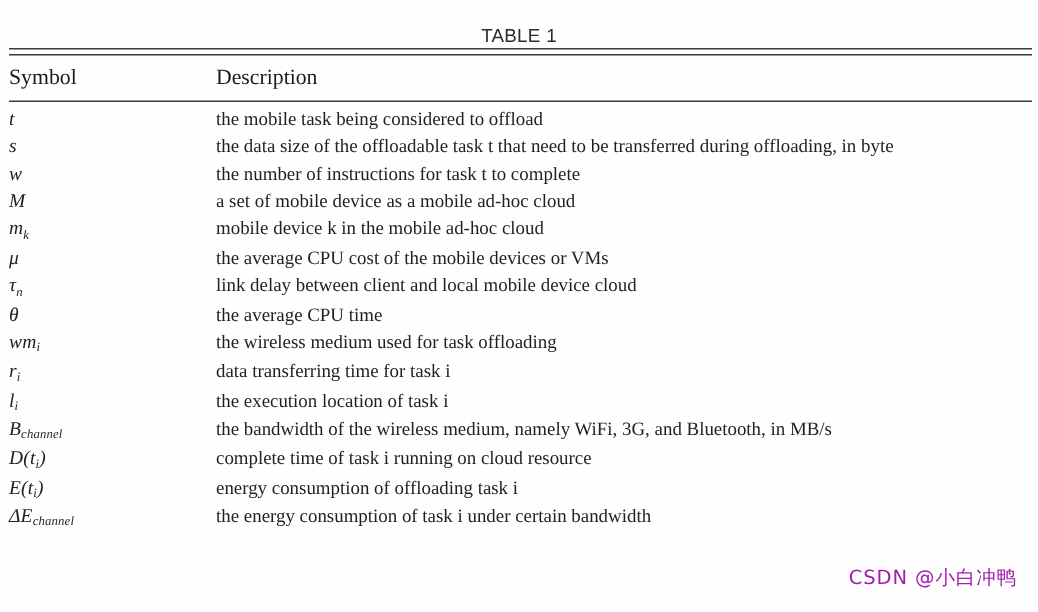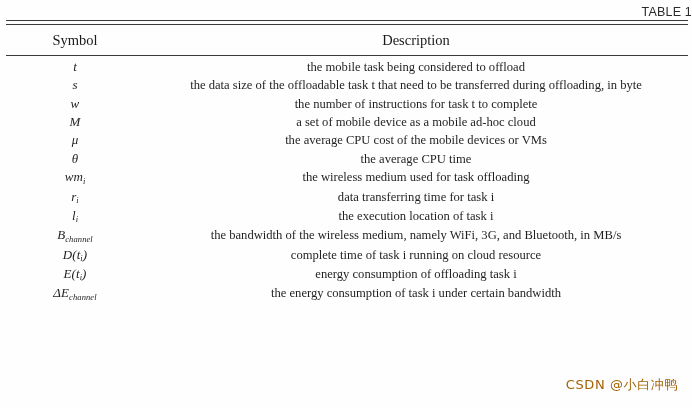--- a/index.html
+++ b/index.html
@@ -18,23 +18,23 @@
 
   .page {
     position: relative;
     width: 692px;
     height: 408px;
     background: #fefefe;
   }
 
   
   .caption {
-    text-align: right;
+    text-align: center;
     font-family: "Liberation Sans", sans-serif;
-    padding-top: 5px;
+    padding-top: 17px;
     line-height: 15px;
   }
   .caption-line {
     font-size: 12.5px;
     color: #2b2b2b;
     letter-spacing: 0.2px;
   }
 
   
   .table-wrap {
@@ -60,21 +60,21 @@
     border-collapse: collapse;
     table-layout: fixed;
   }
   .notations-table col.c-symbol { width: 138px; }
   .notations-table col.c-desc   { width: auto; }
 
   .notations-table th,
   .notations-table td {
     padding: 0;
     vertical-align: baseline;
-    text-align: center;
+    text-align: left;
   }
 
   .head-row th {
     font-weight: normal;
     font-size: 14.5px;
     line-height: 24px;
     padding-top: 3px;
     padding-bottom: 3px;
     color: #1a1a1a;
   }
@@ -105,21 +105,21 @@
     padding-left: 2px;
   }
 
   
   .watermark {
     position: absolute;
     right: 14px;
     bottom: 14px;
     font-family: "DejaVu Sans", sans-serif;
     font-size: 13px;
-    color: #a16207;
+    color: #a21caf;
     letter-spacing: 0.6px;
     user-select: none;
     white-space: nowrap;
   }
 </style>
 </head>
 <body>
 
 <div class="page">
 
@@ -162,24 +162,32 @@
           </tr>
           <tr class="body-row">
             <td><span class="sym">w</span></td>
             <td class="desc">the number of instructions for task t to complete</td>
           </tr>
           <tr class="body-row">
             <td><span class="sym">M</span></td>
             <td class="desc">a set of mobile device as a mobile ad-hoc cloud</td>
           </tr>
           <tr class="body-row">
+            <td><span class="sym">m<sub>k</sub></span></td>
+            <td class="desc">mobile device k in the mobile ad-hoc cloud</td>
+          </tr>
+          <tr class="body-row">
             <td><span class="sym">μ</span></td>
             <td class="desc">the average CPU cost of the mobile devices or VMs</td>
           </tr>
           <tr class="body-row">
+            <td><span class="sym">τ<sub>n</sub></span></td>
+            <td class="desc">link delay between client and local mobile device cloud</td>
+          </tr>
+          <tr class="body-row">
             <td><span class="sym">θ</span></td>
             <td class="desc">the average CPU time</td>
           </tr>
           <tr class="body-row">
             <td><span class="sym">wm<sub>i</sub></span></td>
             <td class="desc">the wireless medium used for task offloading</td>
           </tr>
           <tr class="body-row">
             <td><span class="sym">r<sub>i</sub></span></td>
             <td class="desc">data transferring time for task i</td>

